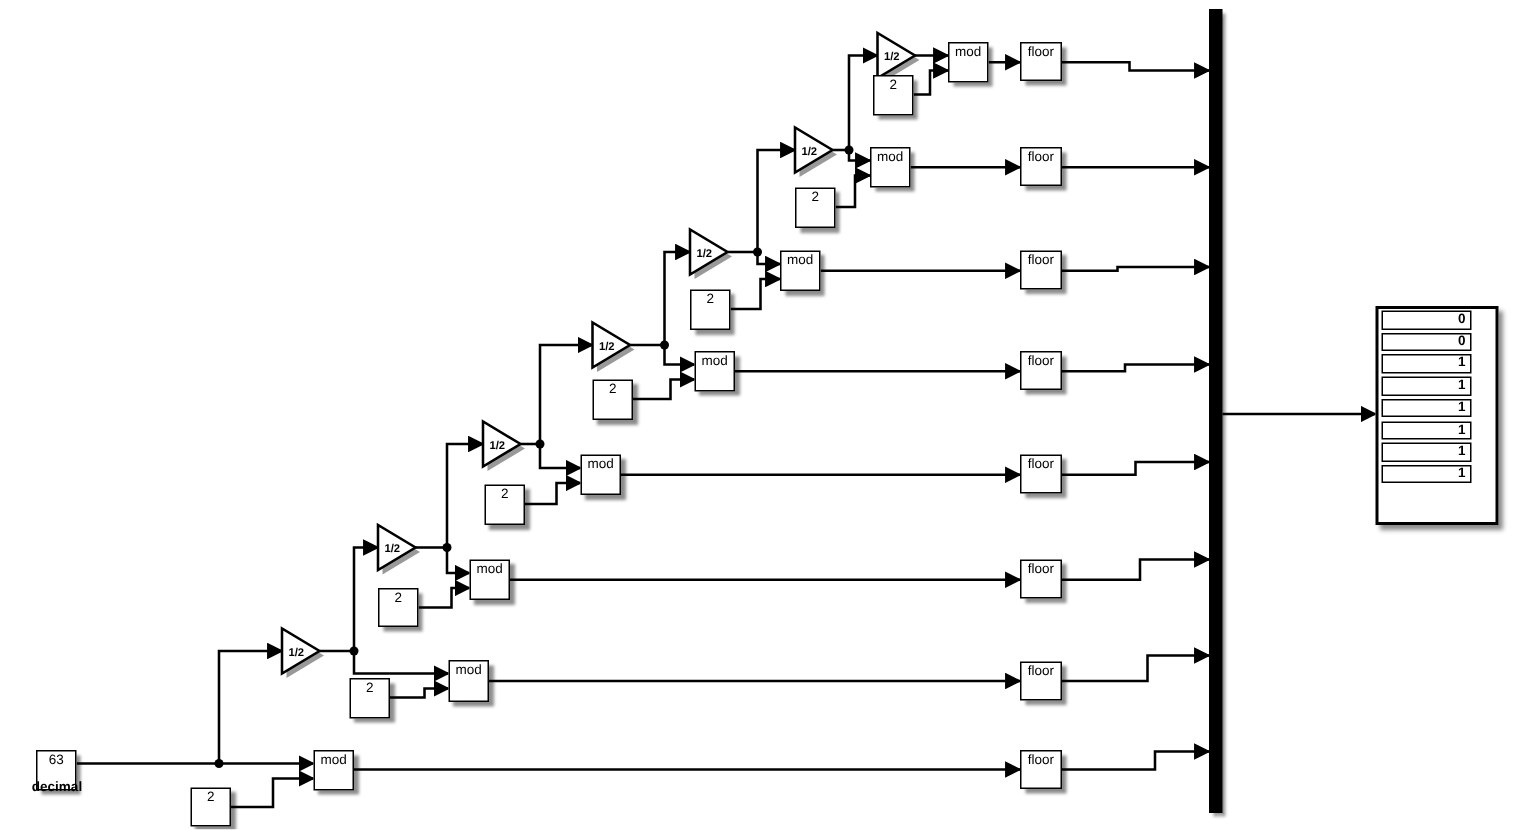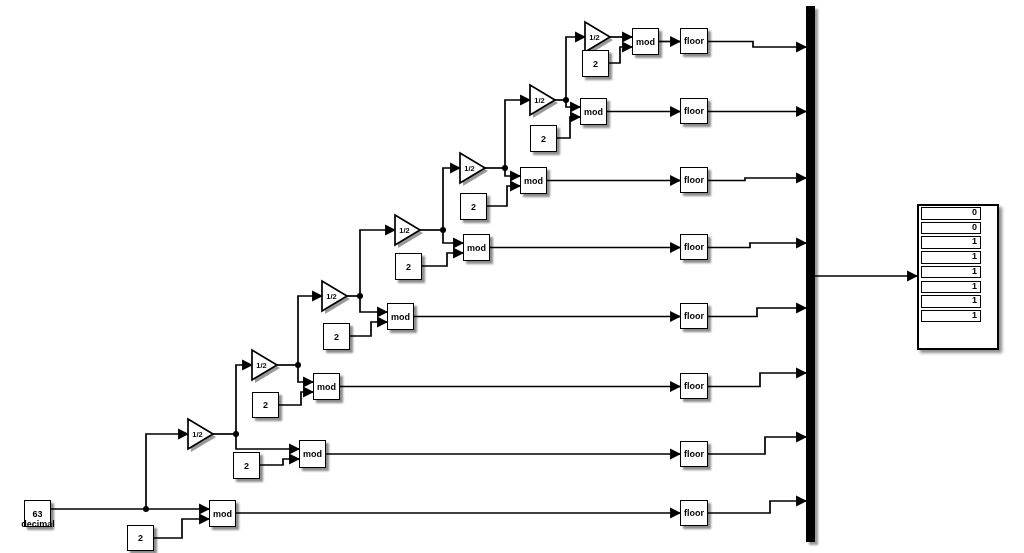--- a/index.html
+++ b/index.html
@@ -1,22 +1,22 @@
 <!DOCTYPE html>
 <html><head>
 <meta charset="utf-8">
 <style>
   html,body{margin:0;padding:0;background:#fff;}
   #canvas{position:relative;width:1024px;height:553px;background:#ffffff;overflow:hidden;
           font-family:"Liberation Sans","DejaVu Sans",sans-serif;}
   #wires{position:absolute;left:0;top:0;width:1024px;height:553px;}
   .blk{position:absolute;background:#fff;border:1.8px solid #000;box-sizing:border-box;
        box-shadow:3px 3px 2px rgba(0,0,0,0.45);
-       display:flex;align-items:center;justify-content:center;
-       font-weight:bold;font-size:9px;color:#000;}
+       display:flex;align-items:flex-start;justify-content:center;
+       font-weight:normal;font-size:9px;color:#000;}
   .lbl{position:absolute;font-weight:bold;font-size:9px;color:#000;text-align:center;}
   .gain-lbl{position:absolute;font-weight:bold;font-size:7.5px;color:#000;width:17px;text-align:center;}
   .mux{position:absolute;left:806px;top:6px;width:9px;height:536px;background:#000;
        box-shadow:2.5px 2.5px 2px rgba(0,0,0,0.4);}
   .display{position:absolute;left:917px;top:204px;width:82px;height:146px;background:#fff;
        border:2px solid #000;box-sizing:border-box;box-shadow:3px 3px 3px rgba(0,0,0,0.45);}
   .dfield{position:absolute;left:2px;width:60px;height:12.5px;border:1.5px solid #000;
        box-sizing:border-box;font-weight:bold;font-size:9px;text-align:right;
        padding-right:3px;line-height:9px;color:#000;background:#fff;}
 </style>

